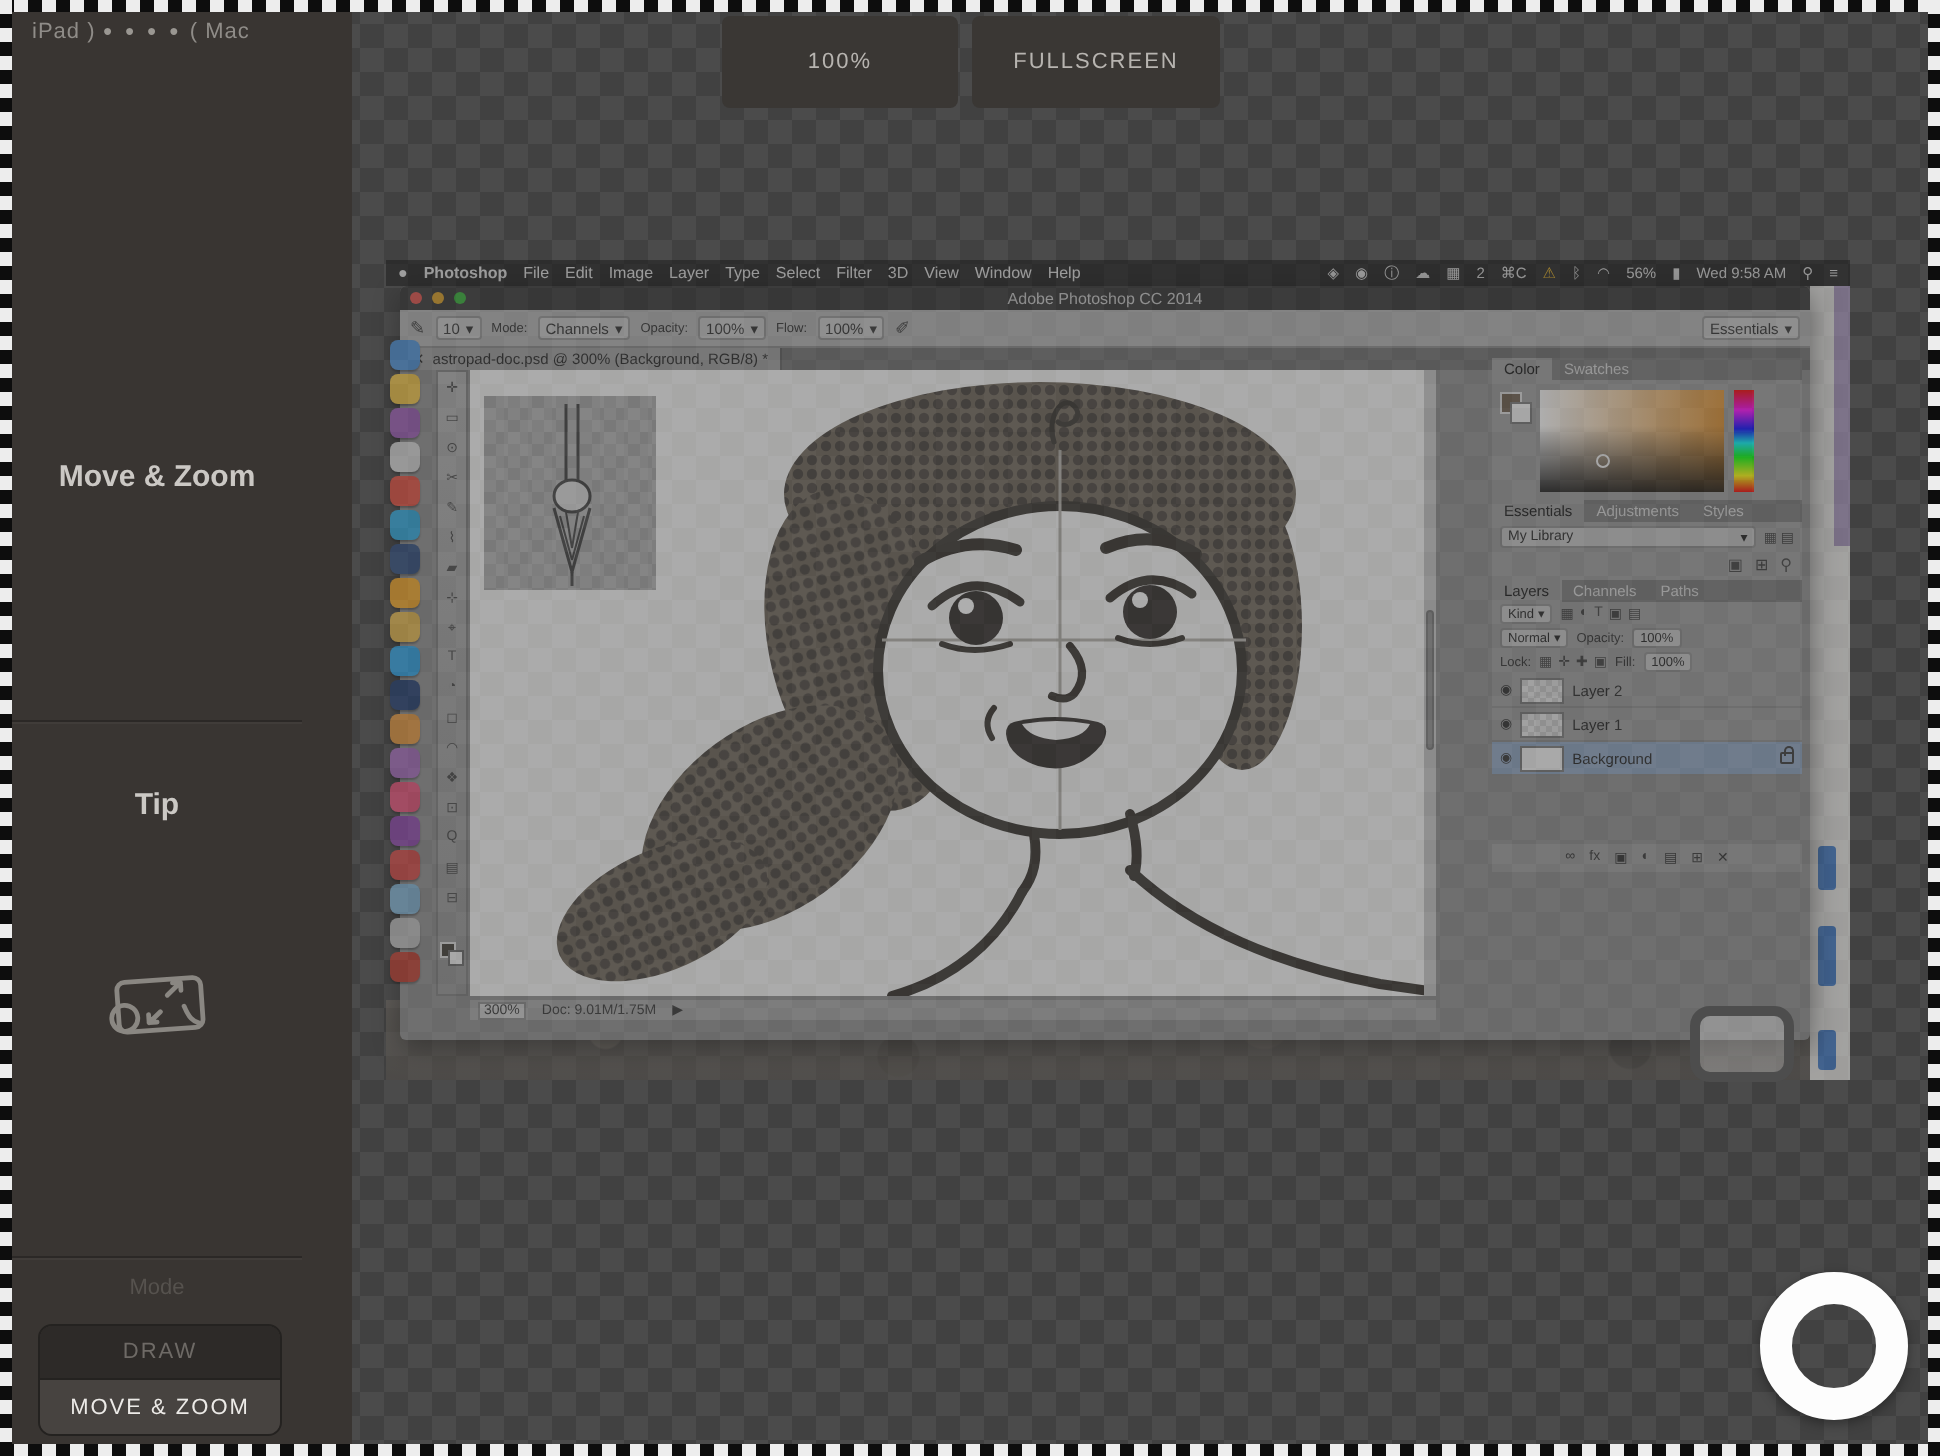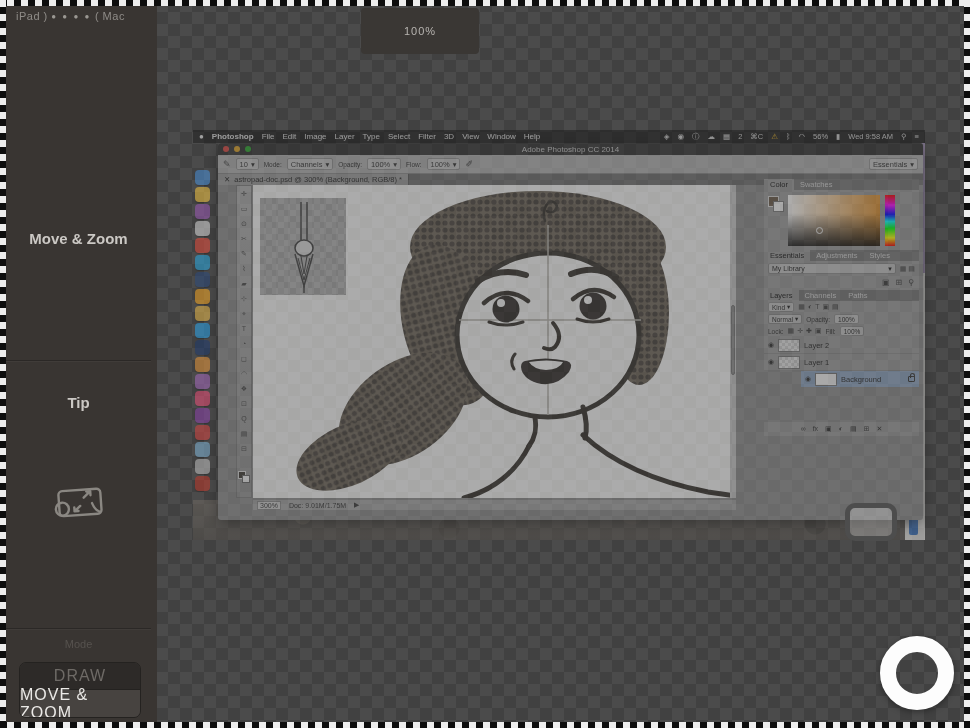--- a/index.html
+++ b/index.html
@@ -7,31 +7,31 @@
   #root { position:relative; width:970px; height:728px; overflow:hidden;
     background:repeating-conic-gradient(#4b4b4b 0% 25%, #414141 0% 50%) 0 0 / 24px 24px; }
 
   
   .ants { position:absolute; z-index:60; }
   .ants.h { left:0; width:970px; height:6px; background:repeating-linear-gradient(90deg,#0d0d0d 0 7px,#ededed 7px 14px); }
   .ants.v { top:0; width:6px; height:728px; background:repeating-linear-gradient(0deg,#0d0d0d 0 7px,#ededed 7px 14px); }
   .ants.top{top:0}.ants.bottom{bottom:0}.ants.left{left:0}.ants.right{right:0}
 
   
-  #sidebar { position:absolute; left:6px; top:6px; width:151px; height:716px; background:#393532; z-index:20; }
+  #sidebar { position:absolute; left:6px; top:6px; width:170px; height:716px; background:#393532; z-index:20; }
   #conn { position:absolute; left:10px; top:4px; font-size:11px; color:#8f8c88; letter-spacing:.5px; }
   #conn .dots { font-size:8px; letter-spacing:2px; position:relative; top:-1px; color:#9a9792; }
   .side-h { position:absolute; left:0; width:145px; text-align:center; font-size:15px; font-weight:bold; color:#cbc8c4; }
   .side-p { position:absolute; left:21px; width:108px; font-size:11.5px; line-height:1.33; color:#a09d99; }
   .side-div { position:absolute; left:0; width:145px; height:1px; background:#2b2826; box-shadow:0 1px 0 #403c39; }
   #gesture-icon { position:absolute; left:44px; top:476px; }
   #mode-label { position:absolute; left:0; top:632px; width:145px; text-align:center; font-size:11px; color:#56524e; }
   #seg { position:absolute; left:13px; top:656px; width:122px; border-radius:7px; overflow:hidden; border:1px solid #242220; }
   .seg-btn { width:100%; height:27px; display:flex; align-items:center; justify-content:center;
-    font-size:16px; letter-spacing:1px; }
+    font-size:11px; letter-spacing:1px; }
   #btn-draw { background:#2d2a28; color:#6e6a66; border-bottom:1px solid #242220; }
   #btn-movezoom { background:#474340; color:#eceae7; }
 
   
   .top-btn { position:absolute; top:8px; height:46px; background:#3a3734; border-radius:4px; z-index:20;
     display:flex; align-items:center; justify-content:center; font-size:11px; letter-spacing:1px; color:#b7b4b0; }
   #btn-100 { left:361px; width:118px; }
   #btn-full { left:486px; width:124px; }
 
   
@@ -50,21 +50,21 @@
       radial-gradient(circle at 35% 70%, #55504a 0 10px, transparent 11px),
       radial-gradient(circle at 60% 30%, #6b645c 0 12px, transparent 13px),
       radial-gradient(circle at 85% 60%, #4e4a45 0 10px, transparent 11px),
       linear-gradient(#6e6861,#57534e); }
 
   #behind-strip { position:absolute; left:712px; top:13px; width:20px; height:397px; background:#eae9e6; }
   #behind-strip .purple { position:absolute; right:0; top:0; width:8px; height:130px; background:#a795bd; }
   #behind-strip .blob { position:absolute; left:4px; width:9px; background:#3c78c8; border-radius:2px; }
 
   
-  #ps { position:absolute; left:25px; top:13px; width:705px; height:377px; background:#8d8d8d;
+  #ps { position:absolute; left:7px; top:13px; width:705px; height:377px; background:#8d8d8d;
     border-radius:3px; box-shadow:0 4px 14px rgba(0,0,0,.5); }
   #titlebar { position:absolute; left:0; top:0; width:705px; height:12px; background:#303030; border-radius:3px 3px 0 0;
     display:flex; align-items:center; }
   .light { width:6px; height:6px; border-radius:50%; margin-left:5px; }
   .light.r{background:#df4a43}.light.y{background:#deA123}.light.g{background:#2dac2f}
   #win-title { position:absolute; left:0; width:705px; text-align:center; font-size:8px; color:#c9c9c9; }
 
   #optionsbar { position:absolute; left:0; top:12px; width:705px; height:19px; background:#b2b2b2;
     border-bottom:1px solid #8a8a8a; display:flex; align-items:center; gap:5px; padding:0 5px;
     font-size:7.5px; color:#2e2e2e; white-space:nowrap; }
@@ -124,21 +124,21 @@
   #lib-iconrow { display:flex; gap:6px; justify-content:flex-end; padding:2px 5px 3px; background:#9b9b9b; font-size:8px; color:#3a3a3a; }
 
   .mini-row { display:flex; align-items:center; gap:4px; padding:1px 4px; background:#9b9b9b; }
   .mini-box { background:#c4c4c4; border:1px solid #8b8b8b; border-radius:2px; height:10px; padding:0 3px;
     display:flex; align-items:center; gap:2px; font-size:6.5px; }
   .mini-label { font-size:6.5px; color:#2a2a2a; }
   .row-icons { display:flex; gap:3px; font-size:7px; color:#3a3a3a; }
 
   .layer-row { display:flex; align-items:center; gap:4px; height:17px; padding:0 4px; background:#9b9b9b;
     border-bottom:1px solid #8b8b8b; font-size:7.5px; }
-  .layer-row.selected { background:#8fa5c2;margin-left:37px; }
+  .layer-row.selected { background:#8fa5c2; }
   .eye { font-size:7px; color:#2d2d2d; }
   .thumb { width:22px; height:13px; border:1px solid #777;
     background:repeating-conic-gradient(#e8e8e8 0% 25%, #cfcfcf 0% 50%); background-size:6px 6px; }
   .thumb.white { background:#f6f6f6; }
   .lock-glyph { margin-left:auto; width:7px; height:6px; border:1px solid #333; border-radius:1px; position:relative; }
   .lock-glyph::before { content:""; position:absolute; left:1px; top:-4px; width:3px; height:4px;
     border:1px solid #333; border-bottom:none; border-radius:3px 3px 0 0; }
   #layers-bottom { display:flex; gap:7px; justify-content:center; padding:3px 4px; background:#9b9b9b;
     font-size:7px; color:#2e2e2e; margin-top:34px; }
   #layers-bottom [data-list]{ display:flex; gap:7px; }
@@ -192,20 +192,21 @@
 
     <div class="side-div" style="top:622px"></div>
     <div id="mode-label">Mode</div>
     <div id="seg">
       <div id="btn-draw" class="seg-btn">DRAW</div>
       <div id="btn-movezoom" class="seg-btn">MOVE &amp; ZOOM</div>
     </div>
   </div>
 
   <div id="btn-100" class="top-btn">100%</div>
+  <div id="btn-full" class="top-btn">FULLSCREEN</div>
 
   <div id="screen">
 
     <div id="wallpaper"></div>
 
     <div id="behind-strip">
       <div class="purple"></div>
       <div class="blob" style="top:280px;height:22px"></div>
       <div class="blob" style="top:320px;height:30px"></div>
       <div class="blob" style="top:372px;height:20px"></div>

